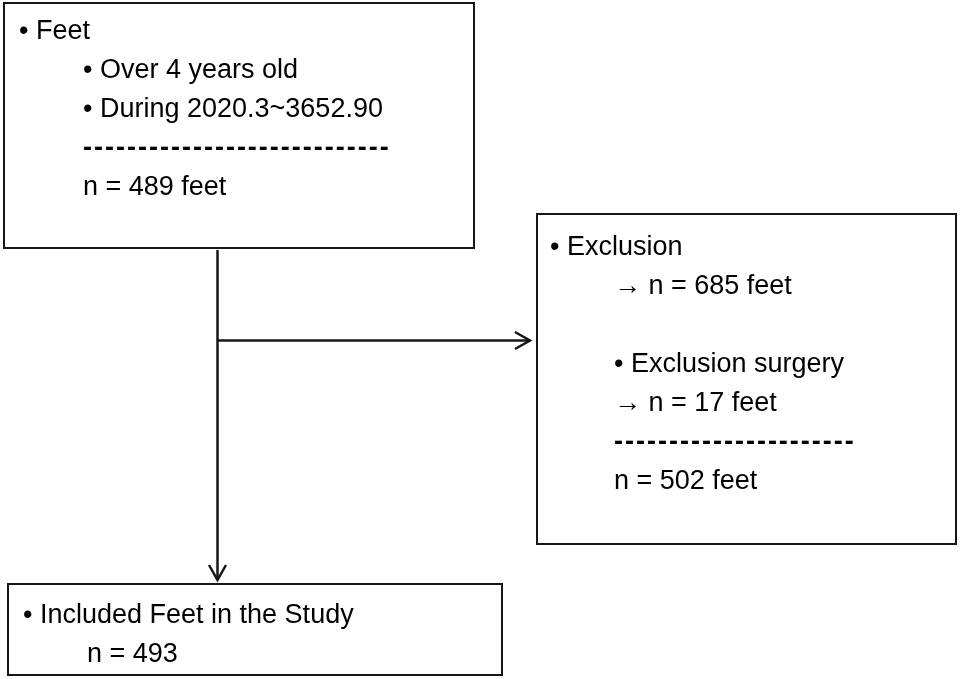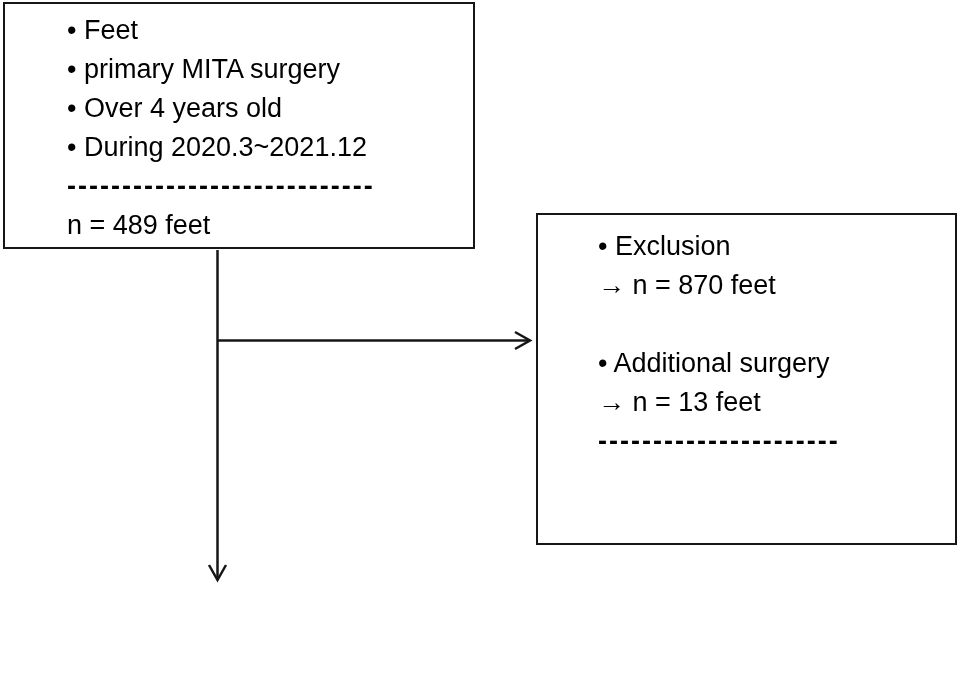--- a/index.html
+++ b/index.html
@@ -14,21 +14,21 @@
     overflow: hidden;
   }
   .box {
     position: absolute;
     border: 2px solid #161616;
     background: #ffffff;
     font-size: 27px;
     line-height: 39px;
     font-weight: 400;
   }
-  .box .line { white-space: nowrap; margin-left: 48px; }
+  .box .line { white-space: nowrap; }
   .indent { margin-left: 64px; }
   .divider { letter-spacing: 2px; font-weight: 700; }
   .spacer { height: 39px; }
 
   .box-source   { left: 3px;   top: 2px;   width: 472px; height: 247px; padding: 7px 6px 0 14px; }
   .box-exclusion{ left: 536px; top: 213px; width: 421px; height: 332px; padding: 12px 6px 0 12px; }
   .box-included { left: 7px;   top: 583px; width: 496px; height: 93px;  padding: 10px 6px 0 14px; }
 
   svg.connectors {
     position: absolute;
@@ -53,30 +53,34 @@
       <polyline points="209,565 217.5,580 226,565"></polyline>
     </g>
     <g>
       <line x1="218" y1="340.5" x2="528" y2="340.5"></line>
       <polyline points="515,332 530,340.5 515,349"></polyline>
     </g>
   </svg>
 
   <div class="box box-source">
     <div class="line">• Feet</div>
-    <div class="line indent">• primary MITA surgery</div>
     <div class="line indent">• Over 4 years old</div>
-    <div class="line indent">• During 2020.3~2021.12</div>
+    <div class="line indent">• During 2020.3~3652.90</div>
     <div class="line indent divider">----------------------------</div>
     <div class="line indent">n = 489 feet</div>
   </div>
 
   <div class="box box-exclusion">
     <div class="line">• Exclusion</div>
-    <div class="line indent">→ n = 870 feet</div>
+    <div class="line indent">→ n = 685 feet</div>
     <div class="line indent spacer"></div>
-    <div class="line indent">• Additional surgery</div>
-    <div class="line indent">→ n = 13 feet</div>
+    <div class="line indent">• Exclusion surgery</div>
+    <div class="line indent">→ n = 17 feet</div>
     <div class="line indent divider">----------------------</div>
+    <div class="line indent">n = 502 feet</div>
   </div>
 
+  <div class="box box-included">
+    <div class="line">• Included Feet in the Study</div>
+    <div class="line indent">n = 493</div>
+  </div>
 
 </div>
 
 </body></html>

